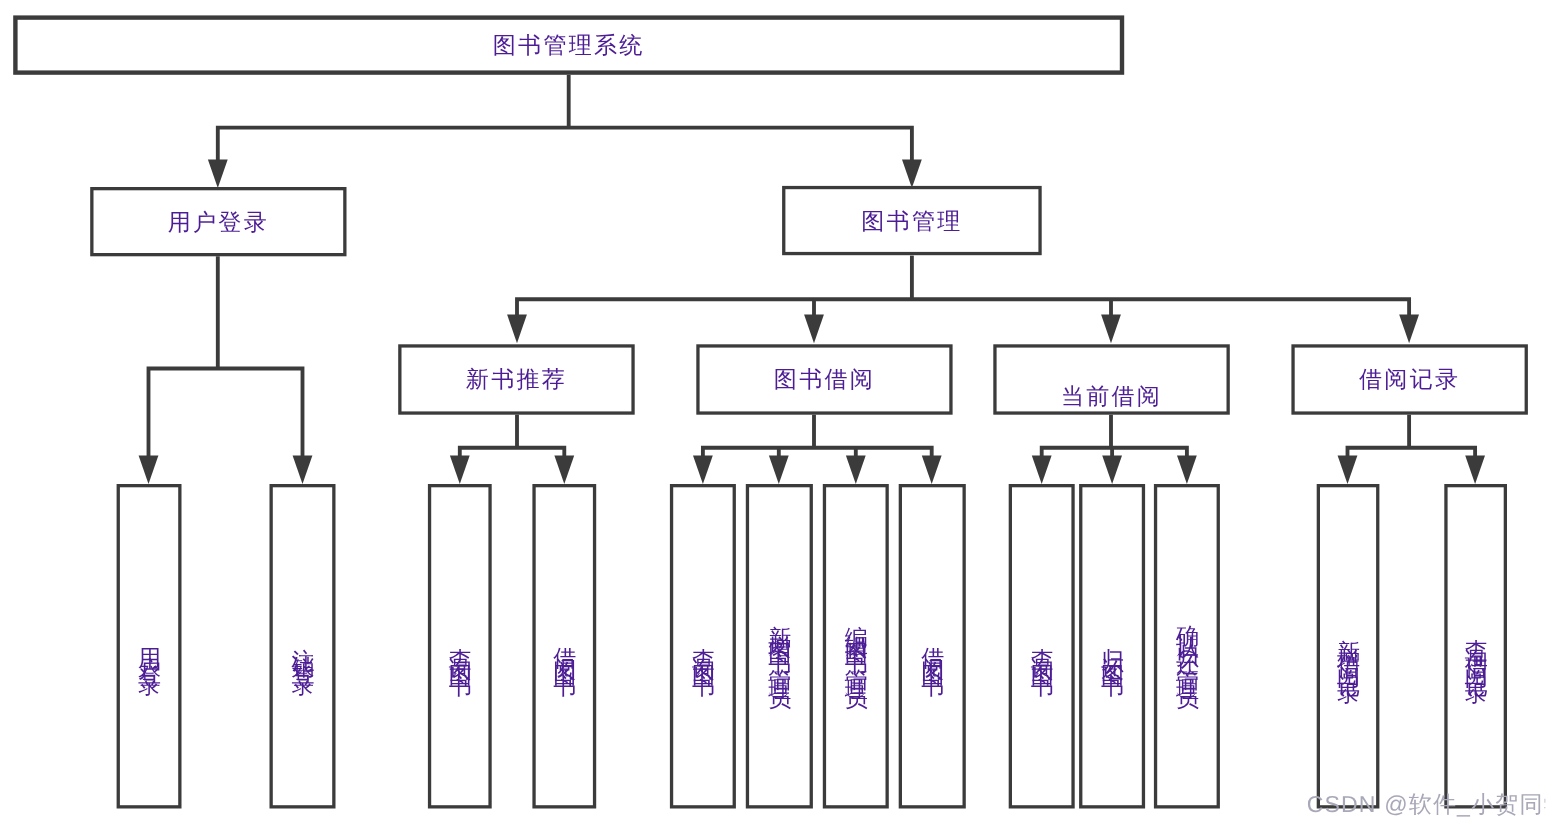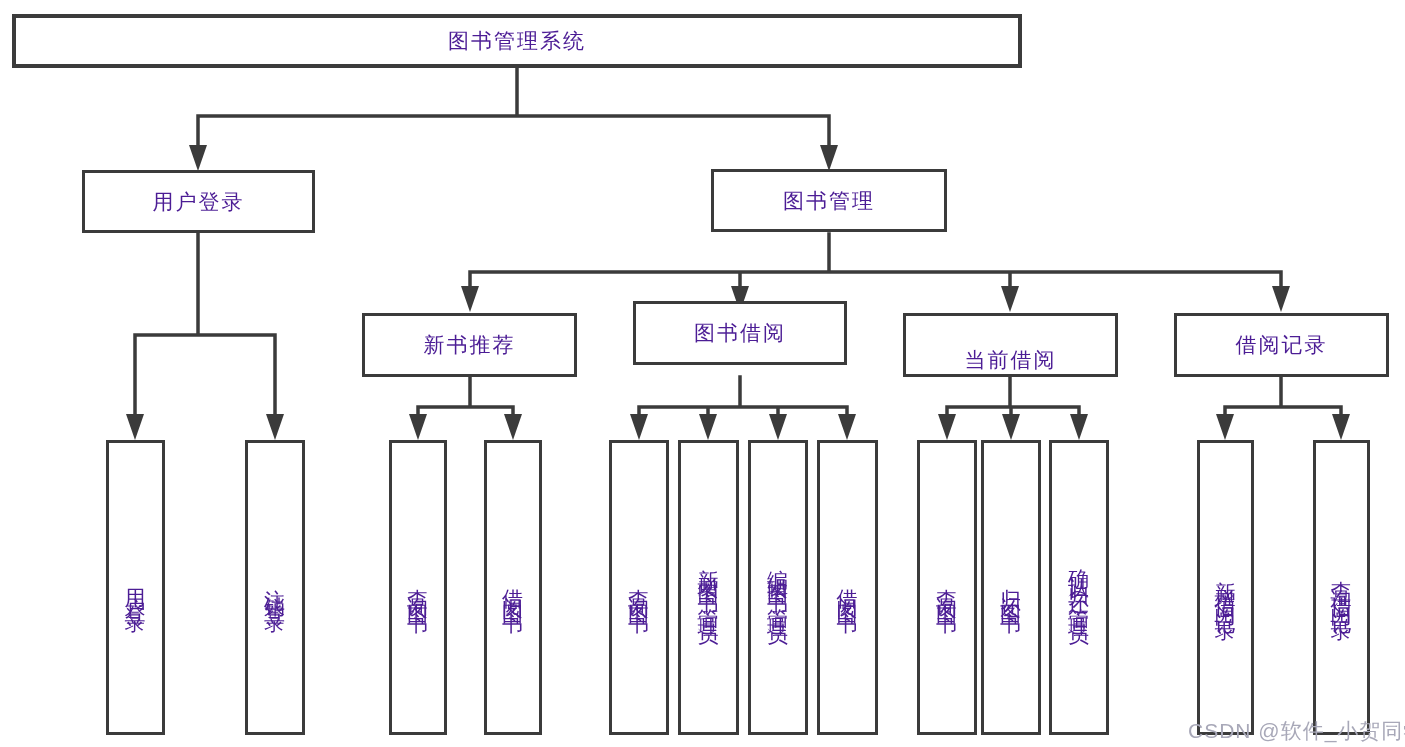--- a/index.html
+++ b/index.html
@@ -100,21 +100,21 @@
   <div class="node hnode" style="left:82px; top:170px; width:233px; height:63px;">
     <span>用户登录</span>
   </div>
   <div class="node hnode" style="left:711px; top:169px; width:236px; height:63px;">
     <span>图书管理</span>
   </div>
 
   <div class="node hnode" style="left:362px; top:313px; width:215px; height:64px;">
     <span>新书推荐</span>
   </div>
-  <div class="node hnode" style="left:633px; top:301px; width:214px; height:64px;align-items:center;">
+  <div class="node hnode" style="left:633px; top:313px; width:233px; height:64px;align-items:center;">
     <span>图书借阅</span>
   </div>
   <div class="node hnode" style="left:903px; top:313px; width:215px; height:64px;align-items:flex-end;">
     <span>当前借阅</span>
   </div>
   <div class="node hnode" style="left:1174px; top:313px; width:215px; height:64px;">
     <span>借阅记录</span>
   </div>
 
   <div class="node vnode" style="left:106px; top:440px; width:59px; height:295px;">

